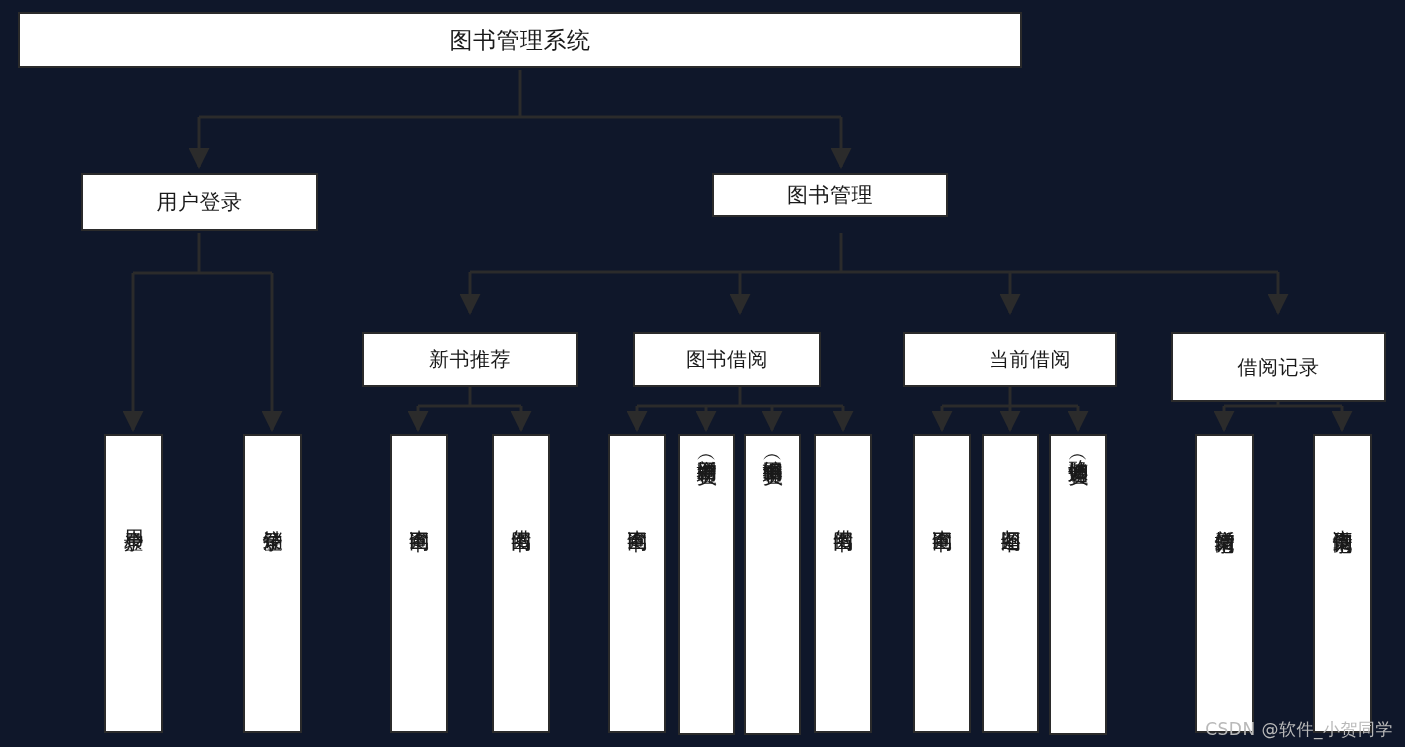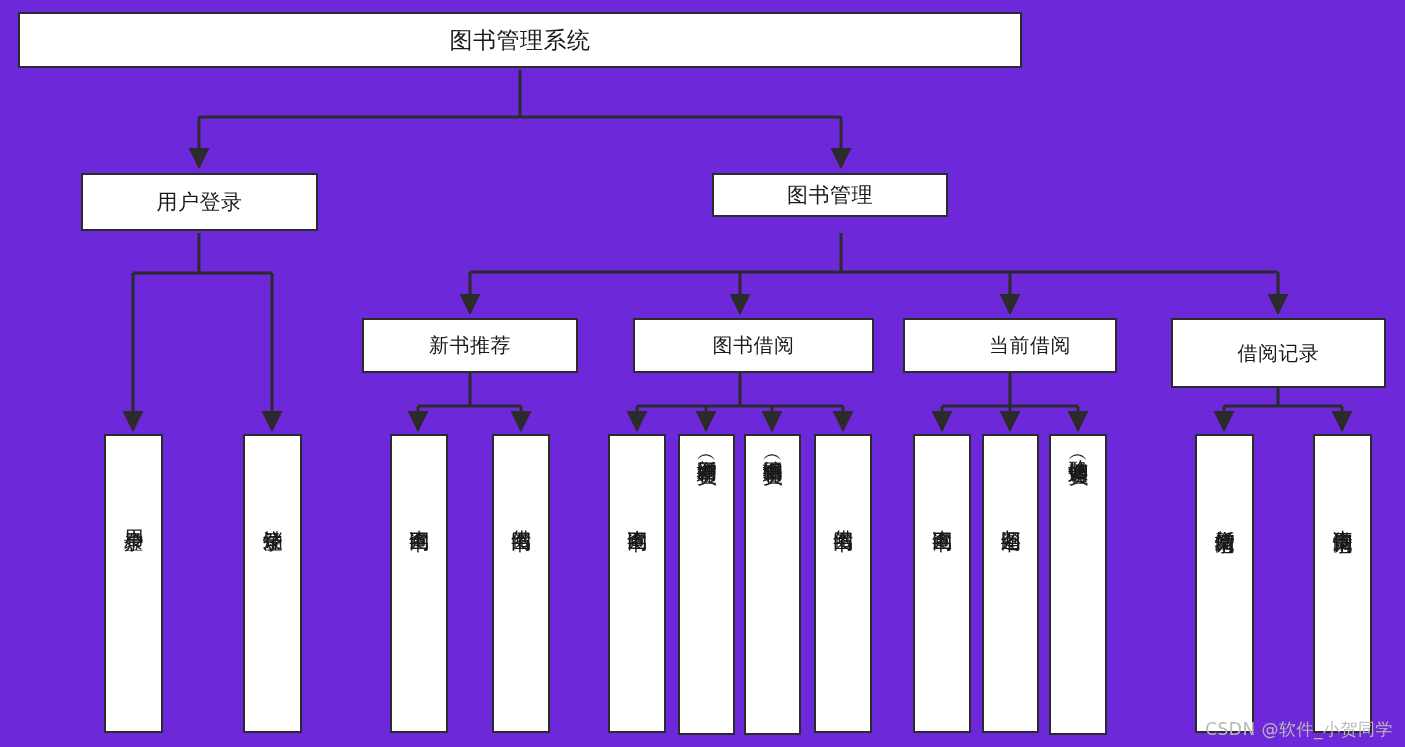--- a/index.html
+++ b/index.html
@@ -8,21 +8,21 @@
     padding: 0;
     background: #ffffff;
   }
   body {
     font-family: "DejaVu Sans", "Liberation Sans", sans-serif;
   }
   #diagram-root {
     position: relative;
     width: 1405px;
     height: 747px;
-    background: #6d28d9;
+    background: #0f172a;
     overflow: hidden;
   }
   #edge-layer {
     position: absolute;
     left: 0;
     top: 0;
     width: 1405px;
     height: 747px;
     pointer-events: none;
   }
@@ -42,20 +42,21 @@
     letter-spacing: 0.5px;
   }
   .node-root {
     font-size: 23px;
   }
   .node-l1 {
     font-size: 21px;
   }
   .node-l2 {
     font-size: 20px;
+    margin-top: 14px;
   }
   .node-leaf {
     font-size: 20px;
     align-items: flex-start;
     padding-top: 6px;
   }
   .node-leaf .label {
     writing-mode: vertical-rl;
     text-orientation: upright;
     line-height: 1.18;
@@ -142,21 +143,21 @@
   </div>
 
   <div class="node node-l1" style="left:712px; top:173px; width:236px; height:44px;">
     <span class="label">图书管理</span>
   </div>
 
   <div class="node node-l2" style="left:362px; top:318px; width:216px; height:55px;">
     <span class="label">新书推荐</span>
   </div>
 
-  <div class="node node-l2" style="left:633px; top:318px; width:241px; height:55px;">
+  <div class="node node-l2" style="left:633px; top:318px; width:188px; height:55px;">
     <span class="label">图书借阅</span>
   </div>
 
   <div class="node node-l2" style="left:903px; top:318px; width:214px; height:55px;padding-left:40px;">
     <span class="label">当前借阅</span>
   </div>
 
   <div class="node node-l2" style="left:1171px; top:318px; width:215px; height:70px;">
     <span class="label">借阅记录</span>
   </div>

